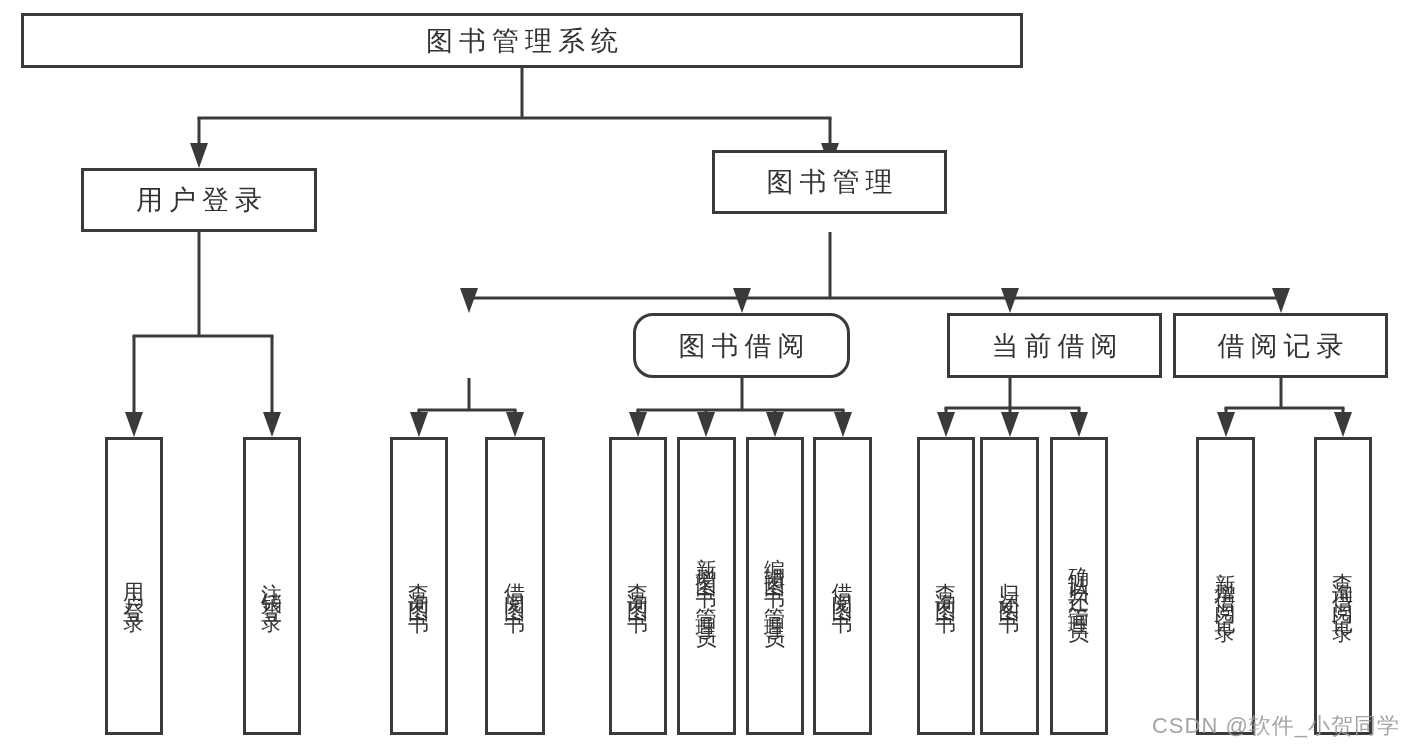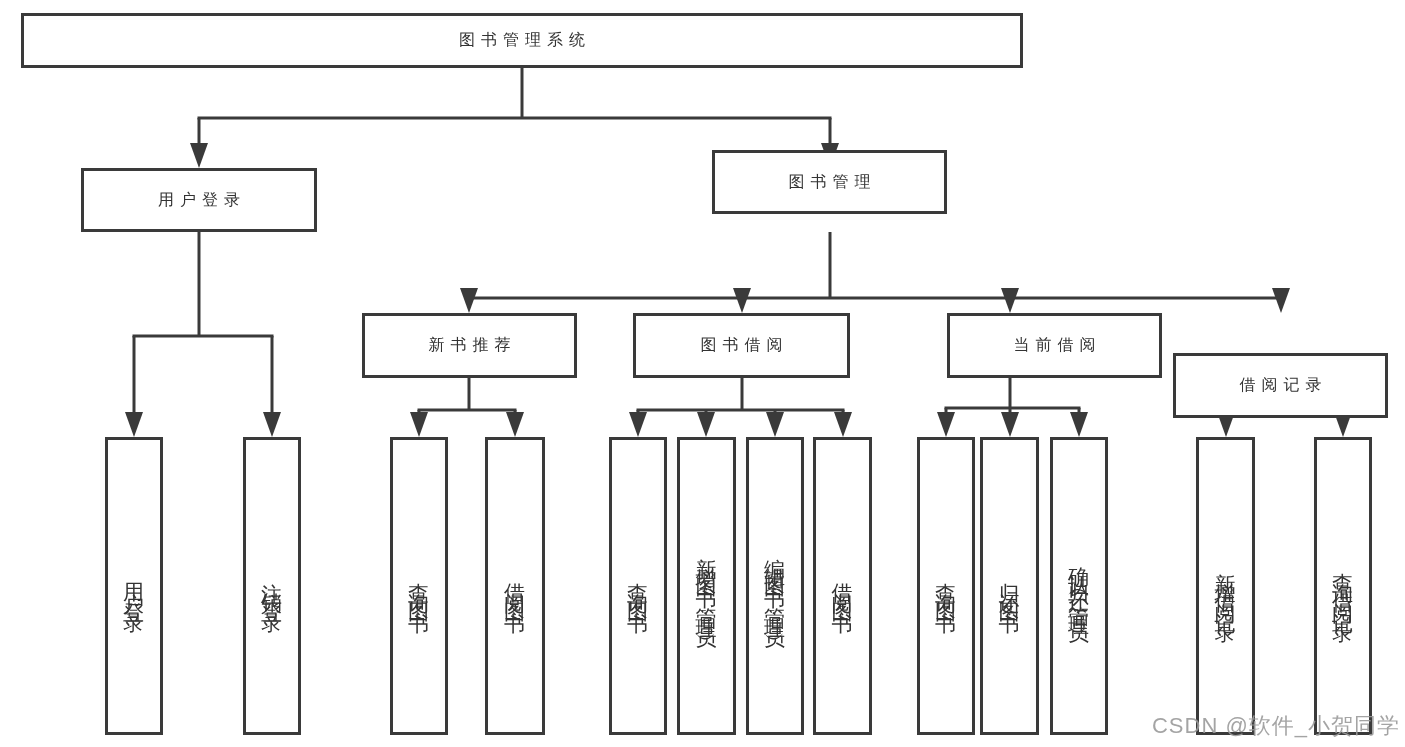--- a/index.html
+++ b/index.html
@@ -17,33 +17,33 @@
   }
   .node {
     position: absolute;
     box-sizing: border-box;
     border: 3px solid #3a3a3a;
     background: #ffffff;
     display: flex;
     align-items: center;
     justify-content: center;
     color: #333333;
-    font-size: 16px;
+    font-size: 27px;
     letter-spacing: 6px;
     text-indent: 6px; 
     white-space: nowrap;
   }
   .node.root   { left: 21px;  top: 13px;  width: 1002px; height: 55px; }
   .node.lvl2a  { left: 81px;  top: 168px; width: 236px;  height: 64px; }
   .node.lvl2b  { left: 712px; top: 150px; width: 235px;  height: 64px; text-align: right; }
   .node.lvl3   { top: 313px; height: 65px; width: 215px; }
   .node.l3a { left: 362px; }
-  .node.l3b { left: 633px; width: 217px; }
+  .node.l3b { left: 633px; width: 217px; border-radius: 20px; }
   .node.l3c { left: 903px; margin-left: 44px; }
-  .node.l3d { left: 1173px; margin-top: 40px; }
+  .node.l3d { left: 1173px; }
   .leaf {
     position: absolute;
     box-sizing: border-box;
     top: 437px;
     height: 298px;
     width: 58px;
     border: 3px solid #3a3a3a;
     background: #ffffff;
     display: flex;
     align-items: center;
@@ -140,23 +140,20 @@
     <span>图书管理系统</span>
   </div>
 
   <div class="node lvl2a">
     <span>用户登录</span>
   </div>
   <div class="node lvl2b">
     <span>图书管理</span>
   </div>
 
-  <div class="node lvl3 l3a">
-    <span>新书推荐</span>
-  </div>
   <div class="node lvl3 l3b">
     <span>图书借阅</span>
   </div>
   <div class="node lvl3 l3c">
     <span>当前借阅</span>
   </div>
   <div class="node lvl3 l3d">
     <span>借阅记录</span>
   </div>
 

